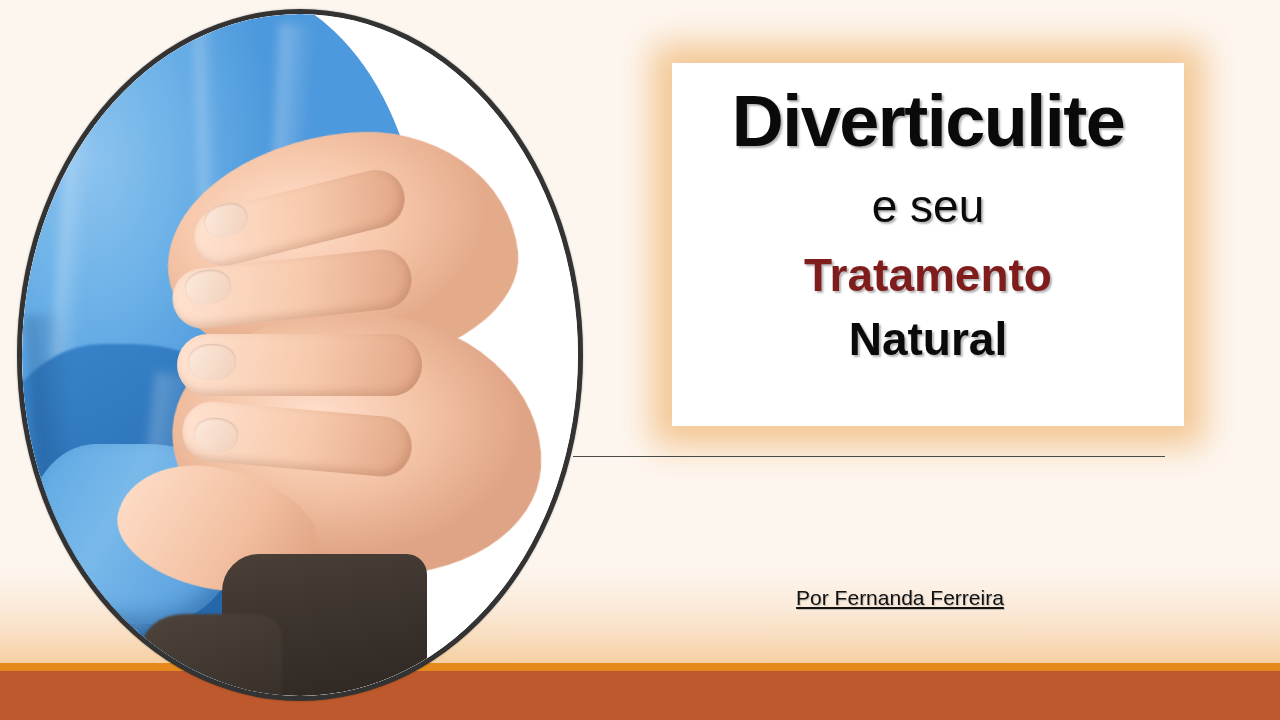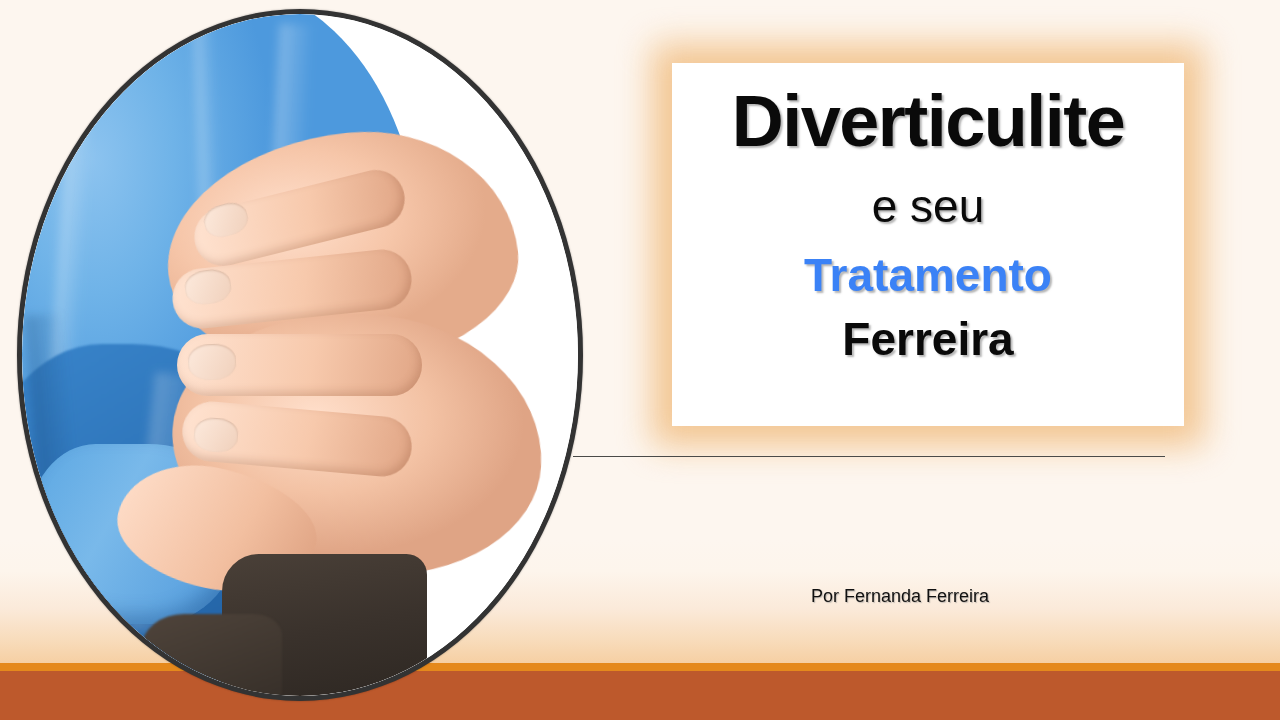--- a/index.html
+++ b/index.html
@@ -247,21 +247,21 @@
     font-size: 46px;
     font-weight: normal;
     color: #0a0a0a;
     line-height: 1.15;
     margin-top: 18px;
     text-shadow: 2px 2px 2px rgba(120,120,120,.55);
   }
   .t-sub2 {
     font-size: 46px;
     font-weight: bold;
-    color: #3b82f6;
+    color: #7f1d1d;
     line-height: 1.15;
     margin-top: 16px;
     text-shadow: 2px 2px 2px rgba(120,120,120,.55);
   }
   .t-sub3 {
     font-size: 46px;
     font-weight: bold;
     color: #0a0a0a;
     line-height: 1.15;
     margin-top: 12px;
@@ -281,23 +281,24 @@
   
   .credits {
     position: absolute;
     left: 600px;
     top: 583px;
     width: 600px;
     text-align: center;
     color: #111111;
   }
   .credit-author {
-    font-size: 18px;
+    font-size: 21px;
     line-height: 1.45;
     text-shadow: 1px 1px 1px rgba(140,140,140,.5);
+    text-decoration: underline;
   }
   .credit-site {
     font-size: 21px;
     line-height: 1.45;
     text-shadow: 1px 1px 1px rgba(140,140,140,.5);
   }
 </style>
 </head>
 <body>
 
@@ -332,21 +333,21 @@
       <div class="ph-trousers"></div>
       <div class="ph-trousers2"></div>
     </div>
   </div>
 
   <div class="title-glow"></div>
   <div class="title-card">
     <div class="t-main">Diverticulite</div>
     <div class="t-sub1">e seu</div>
     <div class="t-sub2">Tratamento</div>
-    <div class="t-sub3">Ferreira</div>
+    <div class="t-sub3">Natural</div>
   </div>
 
   <div class="divider"></div>
 
   <div class="credits">
     <div class="credit-author">Por Fernanda Ferreira</div>
   </div>
 
 </div>
 

